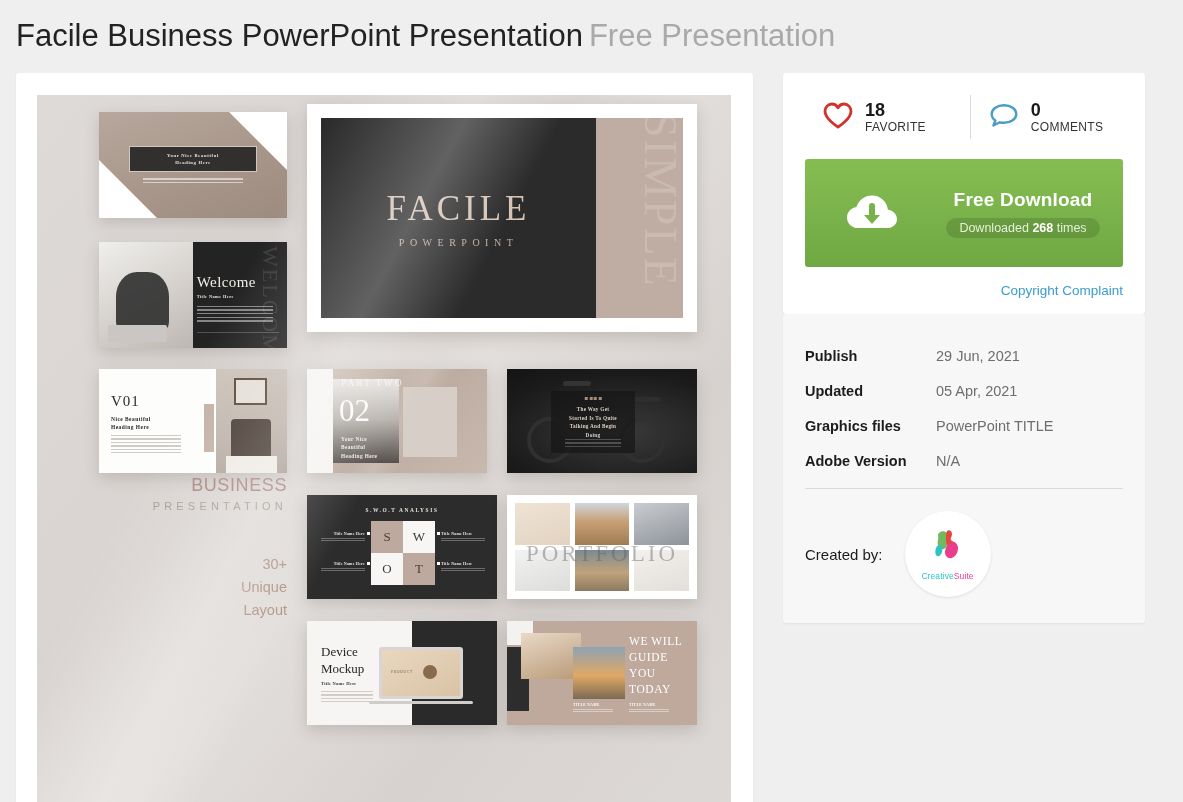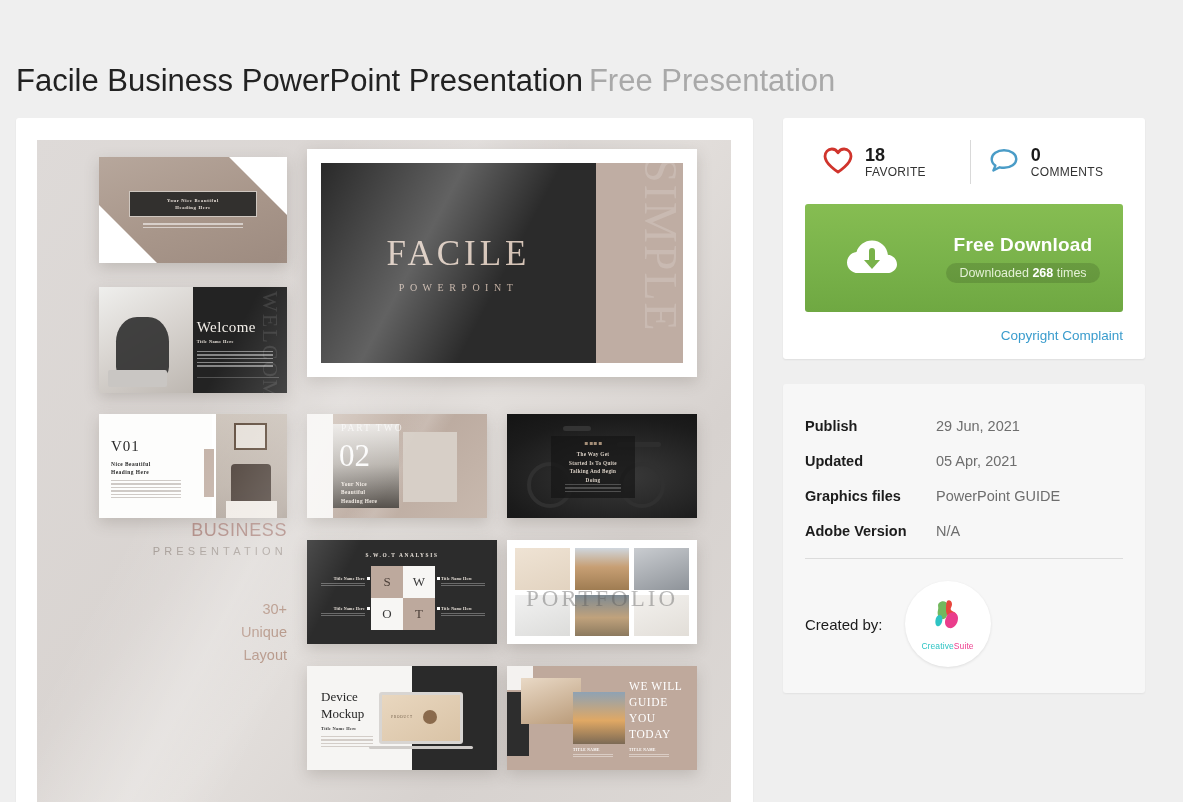--- a/index.html
+++ b/index.html
@@ -6,33 +6,33 @@
   html, body {
     width: 1183px; height: 802px;
     background: #efefef;
     font-family: "Liberation Sans", sans-serif;
     color: #222;
     overflow: hidden;
   }
   .page { width: 1183px; height: 802px; position: relative; }
 
   
-  .header { padding: 24px 0 0 16px; margin-top: 37px; }
+  .header { padding: 16px 0 0 16px; }
   .title-line { font-size: 31px; line-height: 40px; font-weight: 400; white-space: nowrap; }
   .title-main { color: #222; }
   .title-sub { color: #a9a9a9; margin-left: 6px; }
   .breadcrumb { margin-top: 8px; font-size: 14.5px; line-height: 18px; white-space: nowrap; }
   .bc-muted { color: #8d8d8d; }
   .bc-link { color: #2b2b2b; text-decoration: none; }
   .bc-sep { color: #9a9a9a; margin: 0 3px; }
 
   
   .content { display: flex; align-items: flex-start; padding: 0 16px; margin-top: 17px; gap: 30px; }
   .left-col { width: 737px; }
-  .right-col { width: 362px; display: flex; flex-direction: column; gap: 25px; }
+  .right-col { width: 362px; display: flex; flex-direction: column; }
 
   
   .preview-card {
     background: #fff; border-radius: 3px; padding: 22px 21px;
     box-shadow: 0 1px 2px rgba(0,0,0,.07);
   }
   .preview-inner {
     position: relative; width: 694px; height: 720px; overflow: hidden;
     background: linear-gradient(128deg,#dedad8 0%,#d9d4d1 38%,#e2dedb 52%,#d7d2cf 72%,#ddd9d6 100%);
   }
@@ -523,21 +523,21 @@
         <div class="info-row">
           <div class="info-k">Publish</div>
           <div class="info-v">29 Jun, 2021</div>
         </div>
         <div class="info-row">
           <div class="info-k">Updated</div>
           <div class="info-v">05 Apr, 2021</div>
         </div>
         <div class="info-row">
           <div class="info-k">Graphics files</div>
-          <div class="info-v">PowerPoint GUIDE</div>
+          <div class="info-v">PowerPoint TITLE</div>
         </div>
         <div class="info-row">
           <div class="info-k">Adobe Version</div>
           <div class="info-v">N/A</div>
         </div>
 
         <div class="hr"></div>
 
         <div class="author">
           <div class="author-lbl">Created by:</div>

